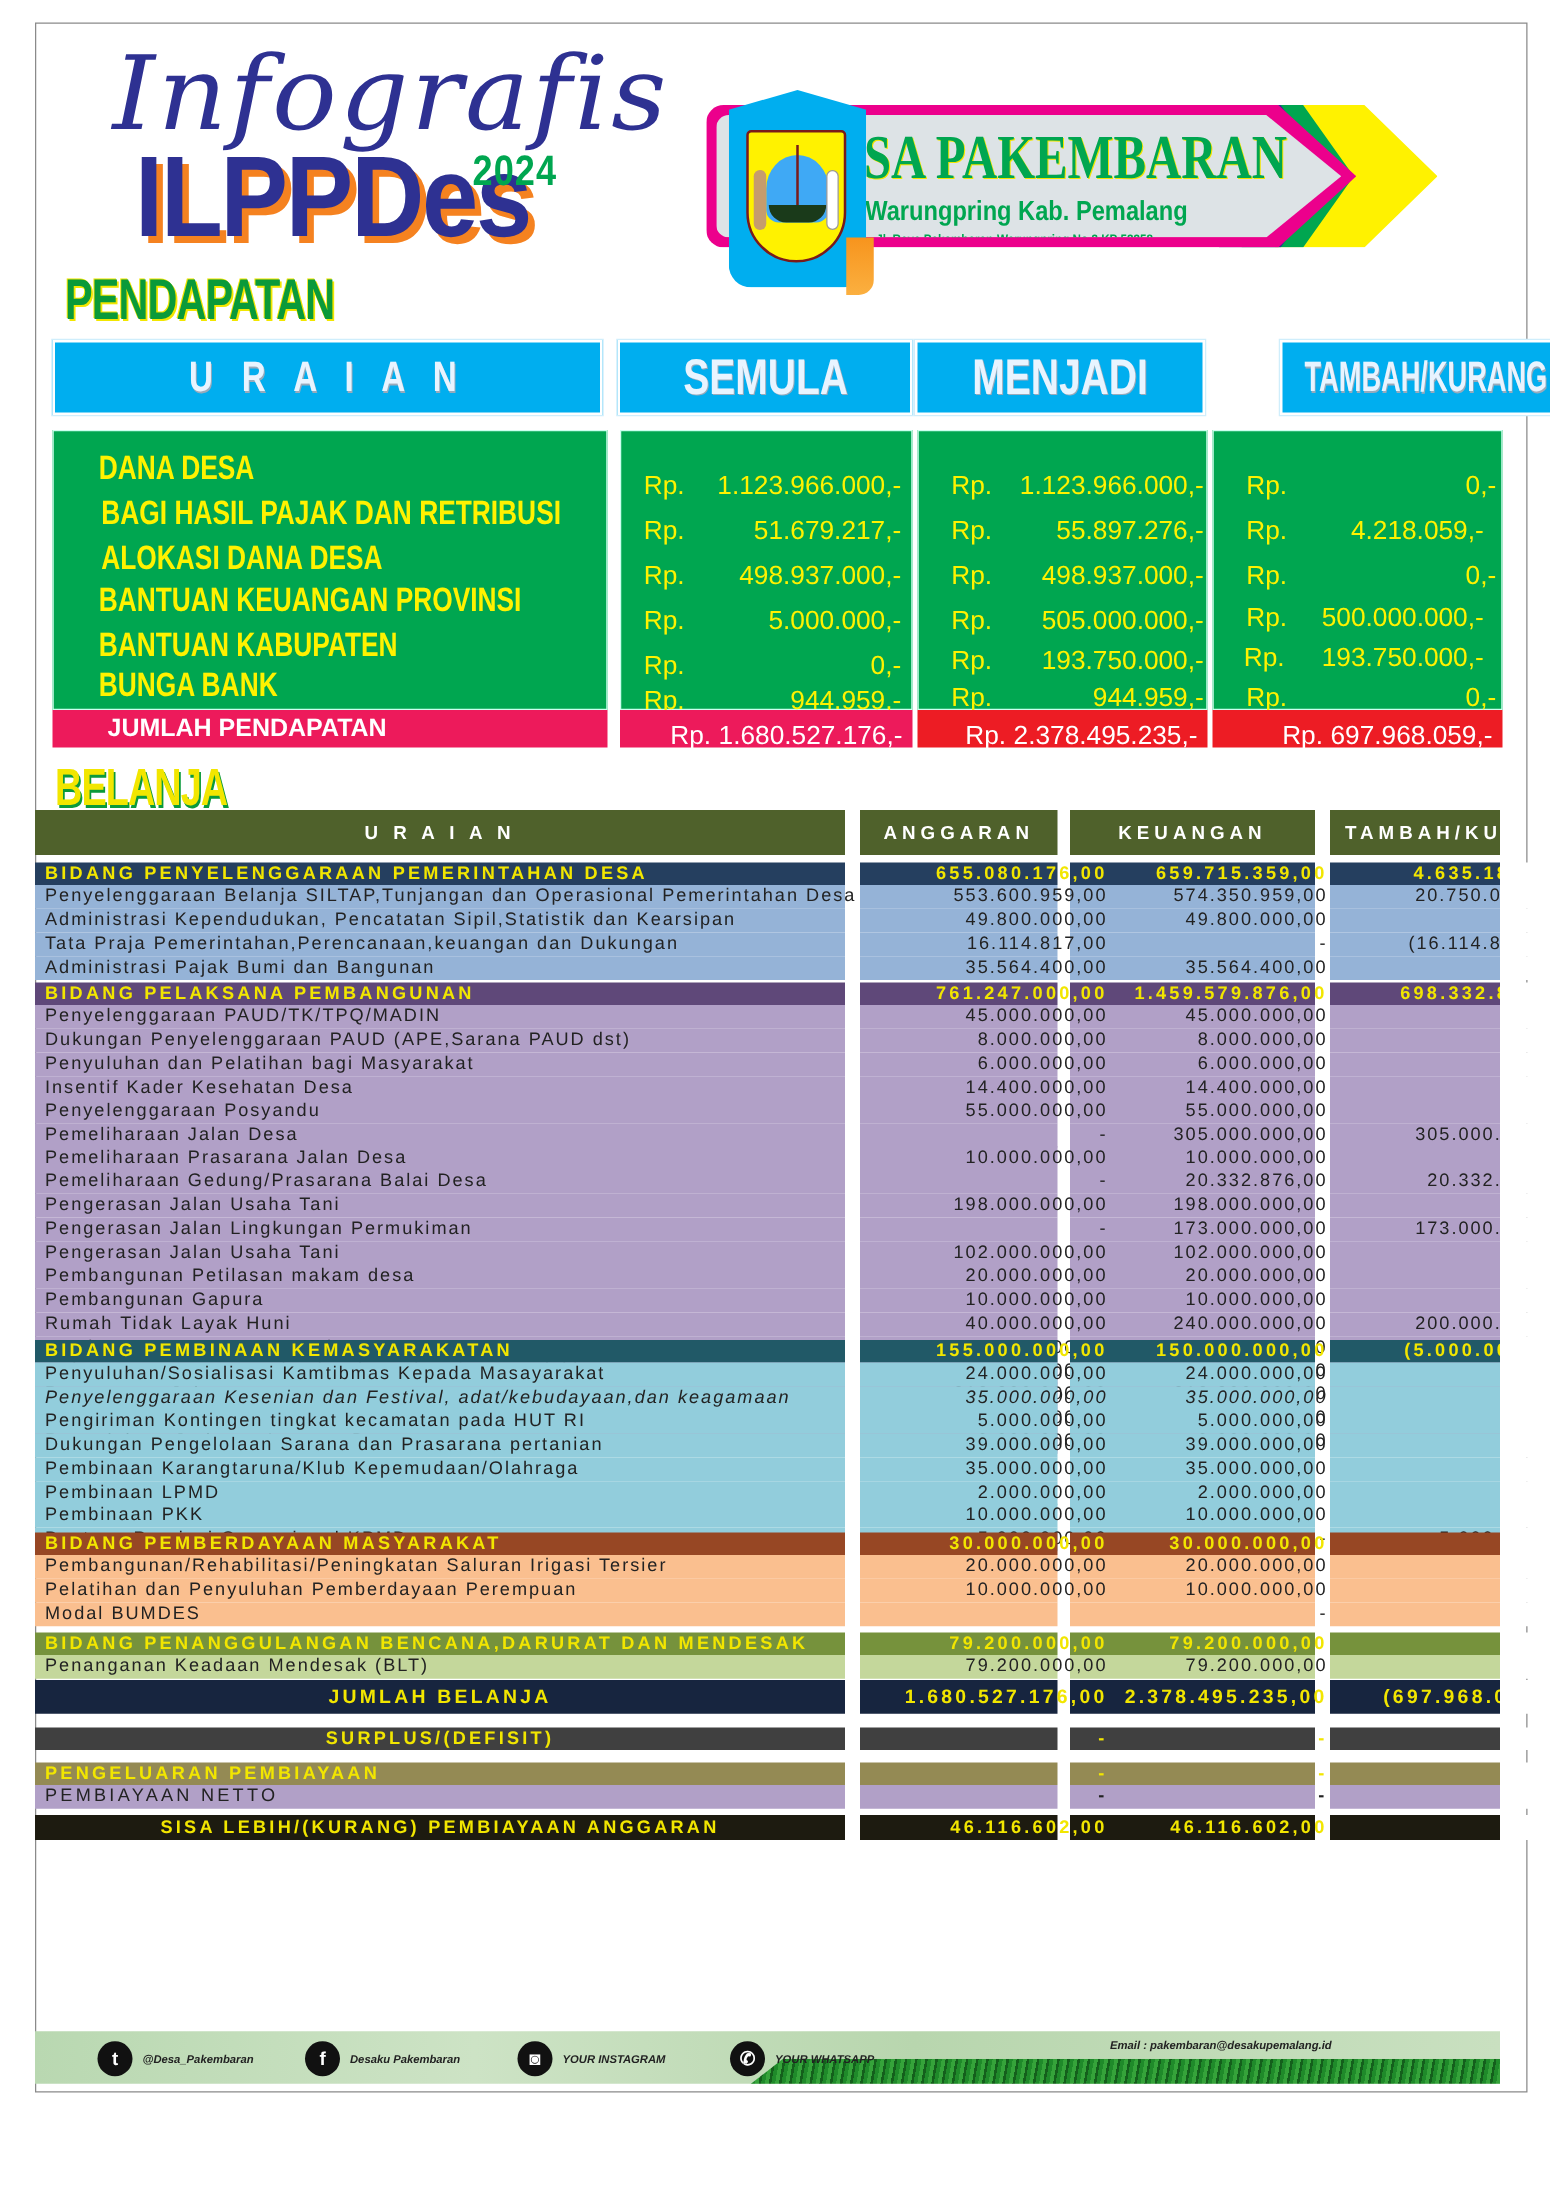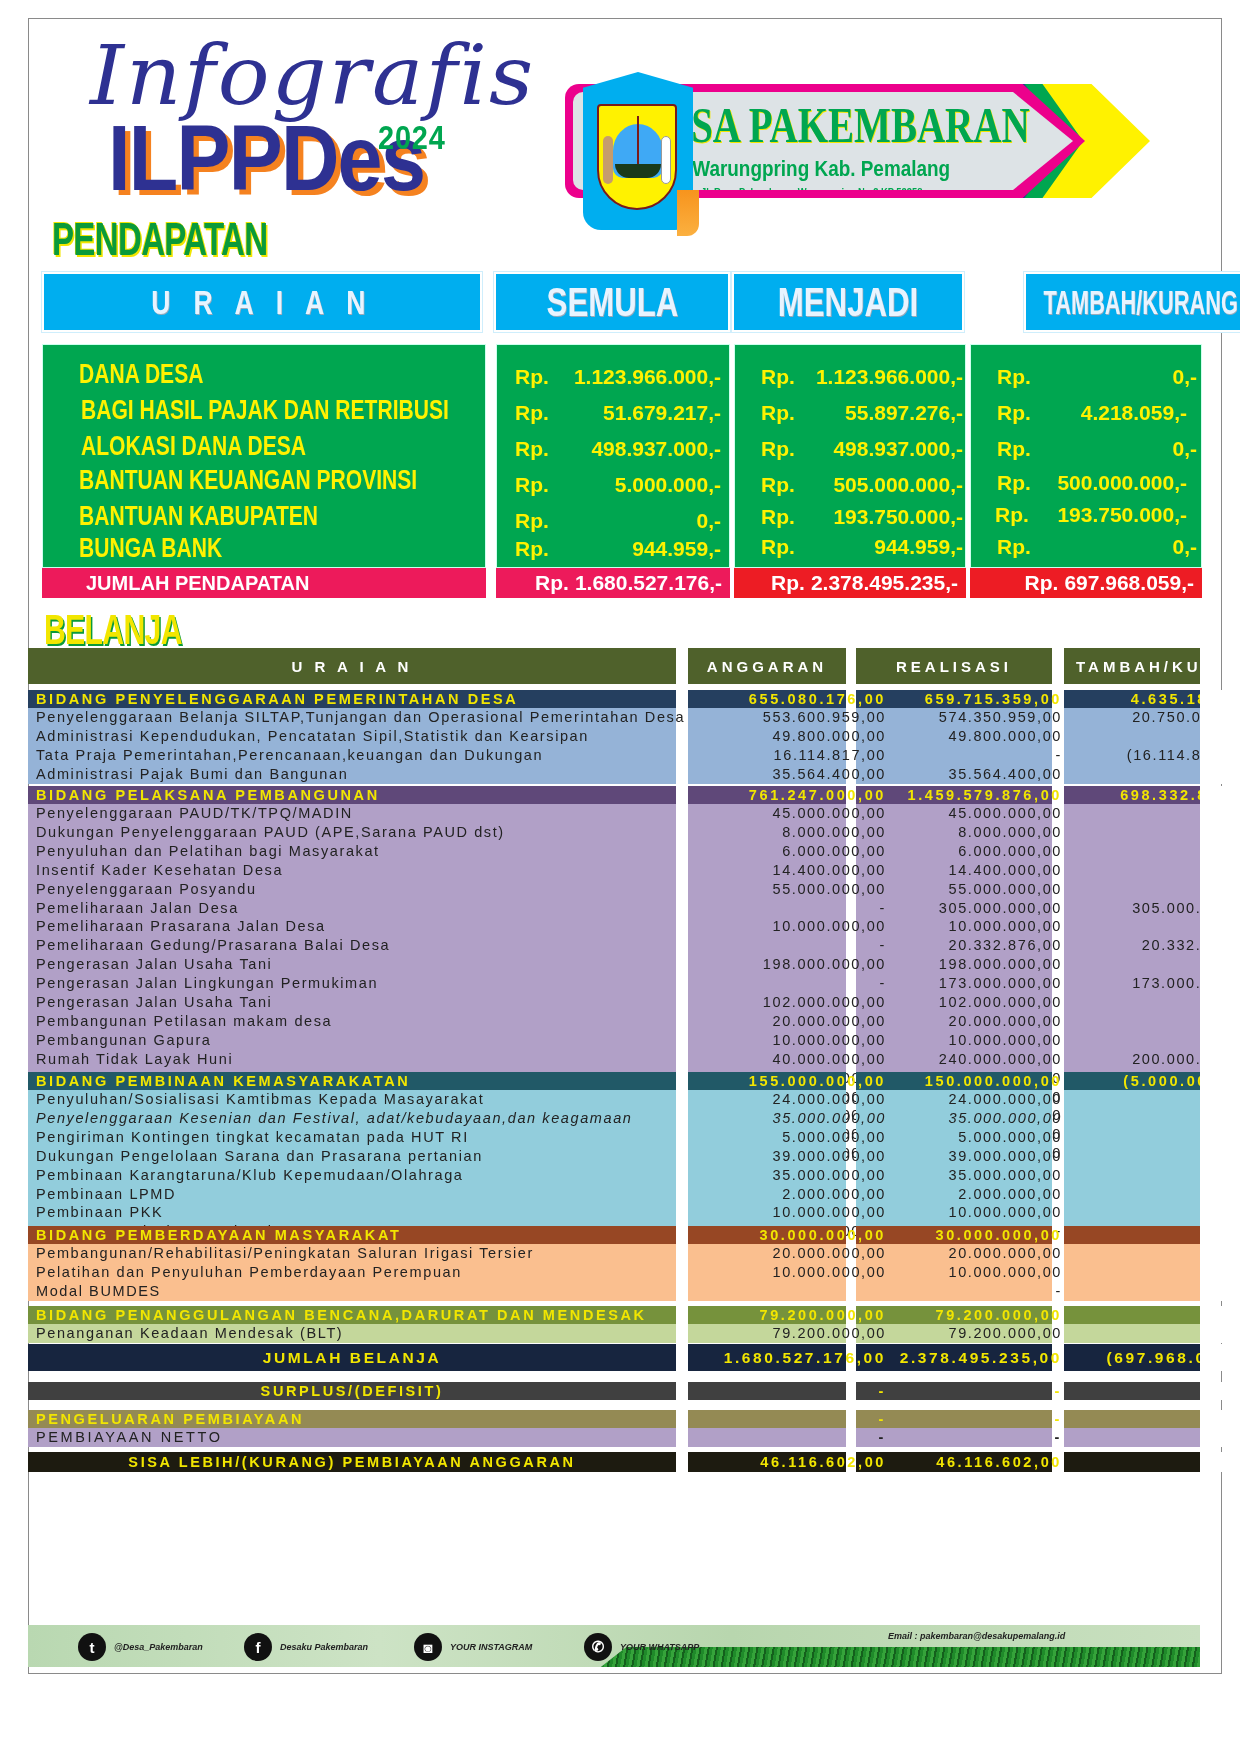--- a/index.html
+++ b/index.html
@@ -34,21 +34,21 @@
   .crest .rice { position: absolute; left: 4px; top: 30px; width: 10px; height: 48px; background: #c69c6d; border-radius: 6px; }
   .crest .cotton { position: absolute; right: 4px; top: 30px; width: 10px; height: 48px; background: #fff; border-radius: 6px; border: 1px solid #999; }
   .banner-name { position: absolute; left: 64px; top: 4px; font-family: "Liberation Serif", serif; font-weight: 900; font-size: 50px; color: #00a650; transform: scaleX(0.78); transform-origin: left; white-space: nowrap; text-shadow: 1px 1px 0 #f2e600; letter-spacing: 0; }
   .banner-kec { position: absolute; left: 74px; top: 64px; font-weight: bold; font-size: 22px; color: #00a650; transform: scaleX(0.86); transform-origin: left; white-space: nowrap; }
   .banner-addr { position: absolute; left: 128px; top: 94px; font-weight: bold; font-size: 11px; color: #00a650; white-space: nowrap; transform: scaleX(0.85); transform-origin: left; }
   .p-head { position: absolute; top: 272px; height: 60px; background: #00aeef; border: 2px solid #ffffff; box-shadow: 0 0 0 1px #cfeefc; color: #e8f4ff; font-weight: bold; display: flex; align-items: center; justify-content: center; text-shadow: 1px 1px 0 #9ab; }
   .p-head span { display: inline-block; transform: scaleX(0.78); }
   .p-body { position: absolute; top: 344px; height: 224px; background: #00a650; border: 1px solid #cfe; }
   .p-total { position: absolute; top: 568px; height: 30px; color: #ffffff; font-weight: bold; font-size: 21px; display: flex; align-items: center; }
   .p-row-label { position: absolute; color: #fff200; font-weight: bold; font-size: 27px; white-space: nowrap; transform: scaleX(0.78); transform-origin: left; }
-  .money { position: absolute; display: flex; justify-content: space-between; color: #fff200; font-weight: bold; font-size: 21px; white-space: nowrap; }
+  .money { position: absolute; display: flex; justify-content: space-between; color: #fff200; font-weight: normal; font-size: 21px; white-space: nowrap; margin-top: 12px; }
   .p-total .money { color: #ffffff; position: static; width: 100%; padding: 0 8px; justify-content: flex-end; gap: 6px; }
 
   
   .b-wrap { position: absolute; left: 28px; top: 648px; width: 1172px; }
   .b-headrow { position: absolute; top: 0; height: 36px; background: #4f612b; color: #ffffff; font-weight: bold; font-size: 15px; letter-spacing: 4px; display: flex; align-items: center; justify-content: center; }
   .row { position: absolute; left: 0; height: 19px; font-size: 14.5px; letter-spacing: 1.6px; color: #222; white-space: nowrap; line-height: 19px; }
   .cat .lbl, .cat .v { color: #f2e600; font-weight: bold; letter-spacing: 2.6px; }
   .lbl { position: absolute; left: 8px; }
   .v { position: absolute; text-align: right; }
   .v1 { left: 660px; width: 198px; }
@@ -222,21 +222,21 @@
       <span>Rp.</span>
       <span>697.968.059,-</span>
     </div>
   </div>
 
 <div class="section-heading belanja-h">BELANJA</div>
 
 <div class="b-wrap" id="belanja">
   <div class="b-headrow" style="left:0;width:648px;">U R A I A N</div>
   <div class="b-headrow" style="left:660px;width:158px;">ANGGARAN</div>
-  <div class="b-headrow" style="left:828px;width:196px;">REALISASI</div>
+  <div class="b-headrow" style="left:828px;width:196px;">KEUANGAN</div>
   <div class="b-headrow" style="left:1036px;width:136px;justify-content:flex-start;padding-left:12px;overflow:hidden;white-space:nowrap;">TAMBAH/KURAN</div>
 <div class="row cat" style="top: 42px; height: 18px; line-height: 18px; width: 1172px;">
       <div class="seg s1" style="background:#253f5f"></div>
       <div class="seg s2" style="background:#253f5f"></div>
       <div class="seg s3" style="background:#253f5f"></div>
       <div class="seg s4" style="background:#253f5f"></div>
       <span class="lbl" style="">BIDANG PENYELENGGARAAN PEMERINTAHAN DESA</span>
       <span class="v v1">655.080.176,00</span>
       <span class="v v2">659.715.359,00</span>
       <span class="v v3">4.635.183,0</span>

